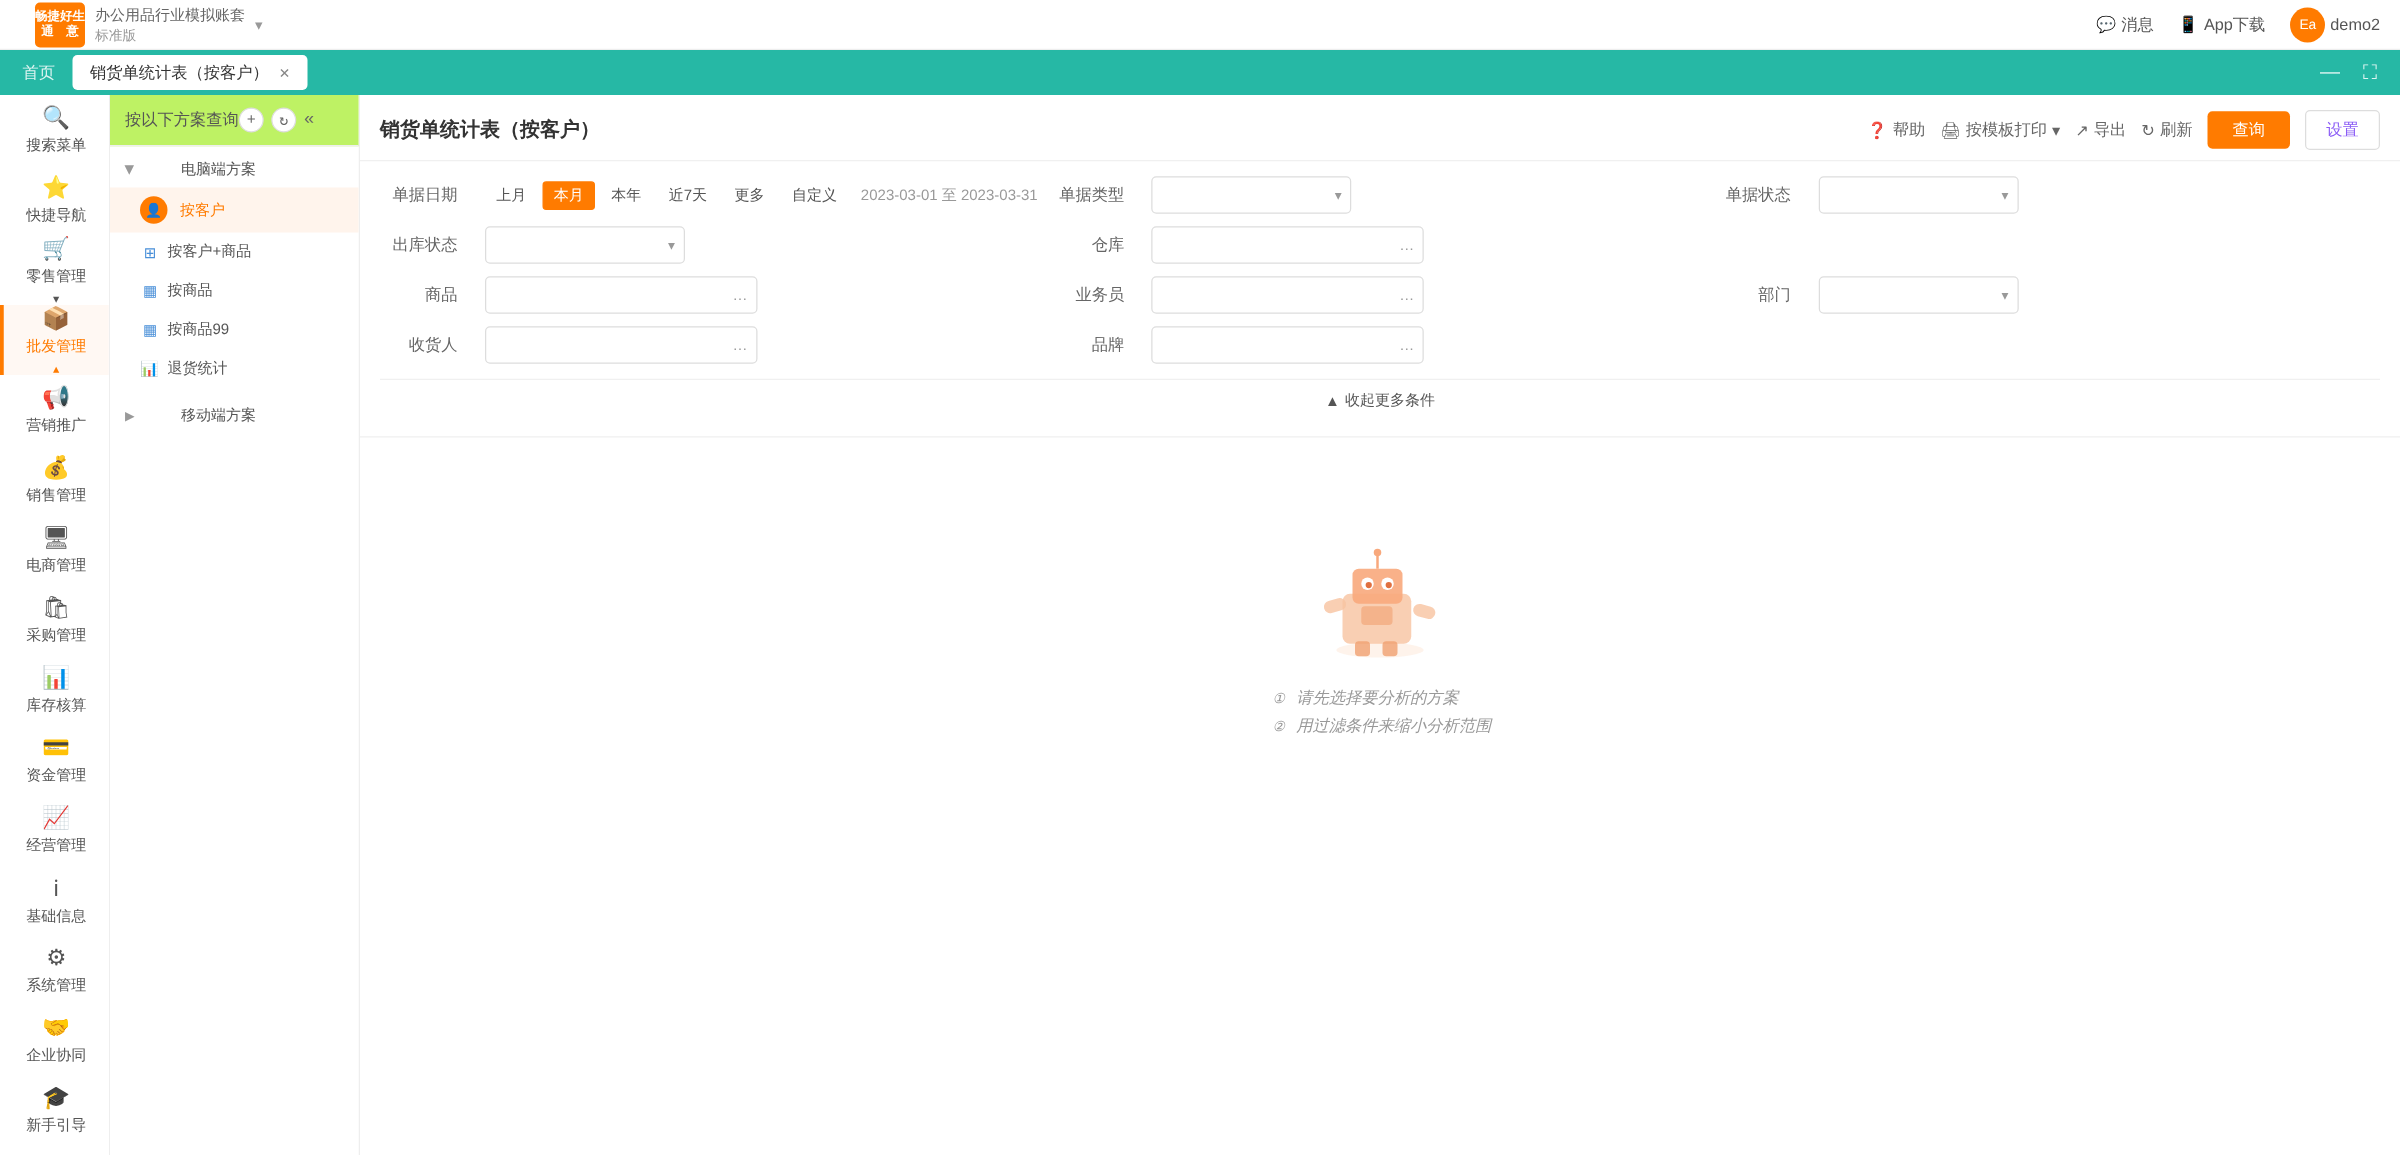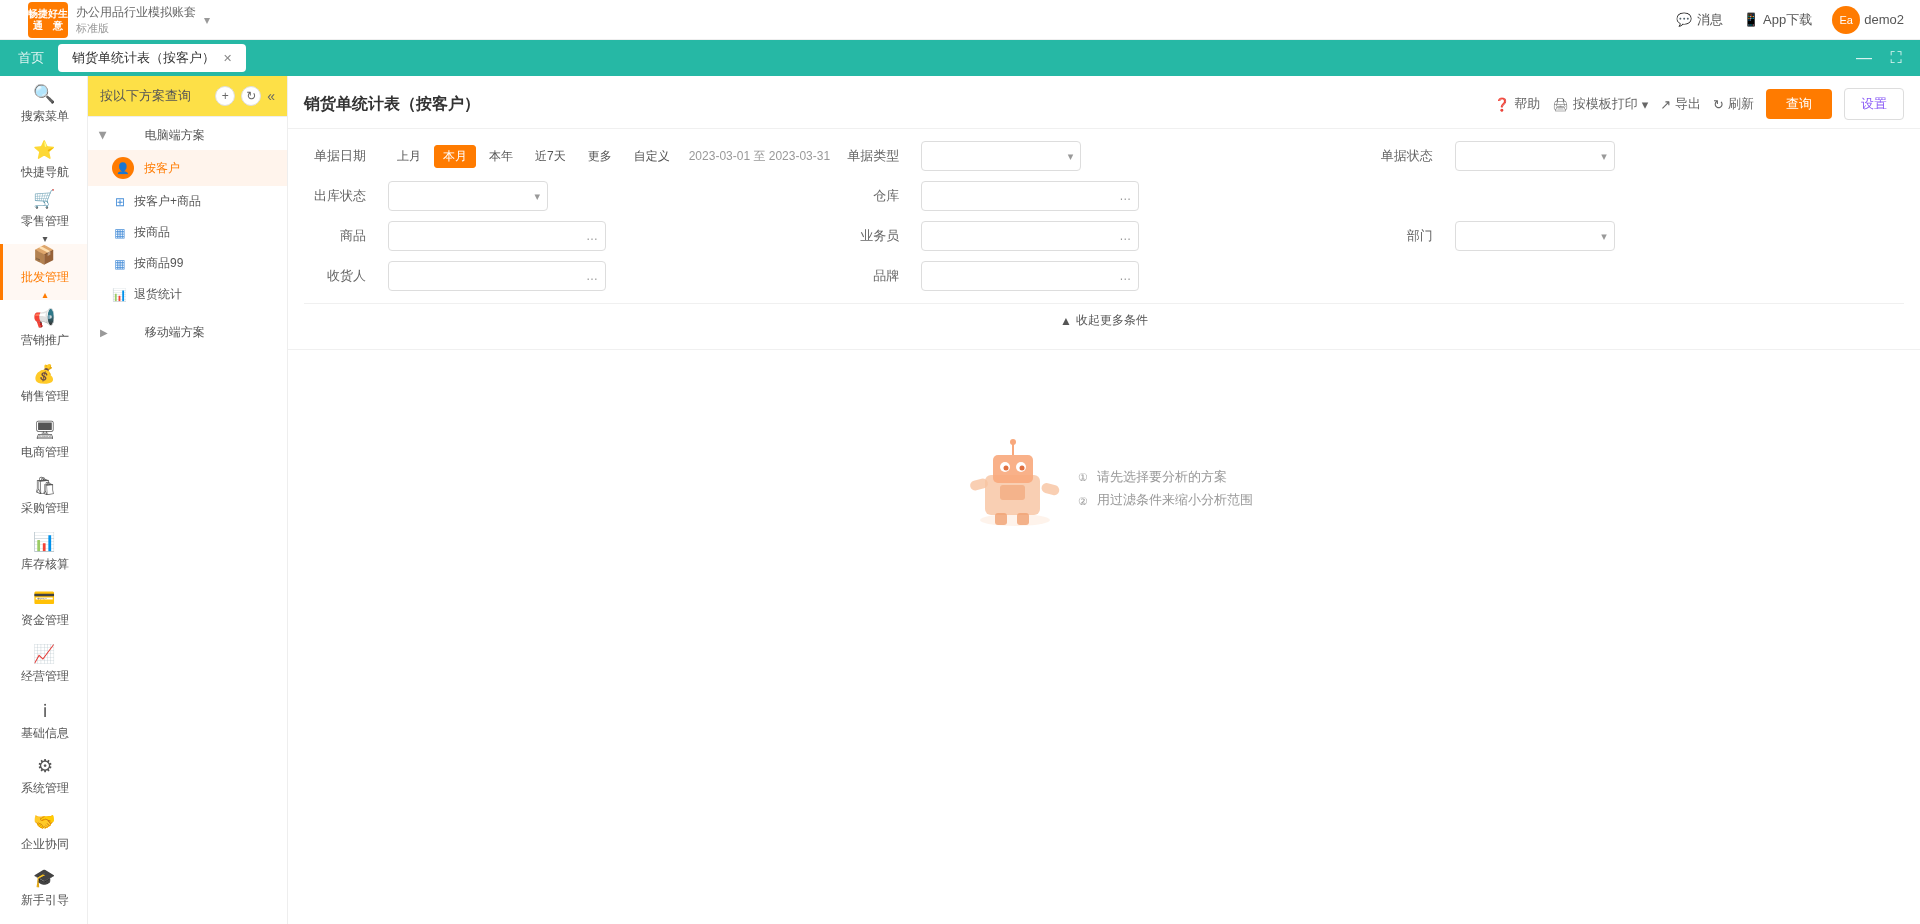--- a/index.html
+++ b/index.html
@@ -174,25 +174,25 @@
       width: 200px;
       background: #fff;
       border-right: 1px solid #eee;
       flex-shrink: 0;
       overflow-y: auto;
     }
     .left-panel-header {
       padding: 10px 12px;
       display: flex;
       align-items: center;
-      justify-content: space-between;
       font-size: 13px;
       color: #555;
-      background: #fde047;
+      background: #bef264;
       border-bottom: 1px solid #eee;
+      font-family: Liberation Mono, monospace;
     }
     .left-panel-header-title {
       font-weight: 500;
     }
     .left-panel-actions {
       display: flex;
       align-items: center;
       gap: 6px;
     }
     .icon-btn-small {
@@ -426,25 +426,26 @@
       color: #555;
       cursor: pointer;
       font-size: 12px;
       gap: 4px;
       border-top: 1px solid #f0f0f0;
     }
 
     
     .empty-state {
       display: flex;
-      flex-direction: row;
+      flex-direction: column;
       align-items: center;
       justify-content: center;
       padding: 80px 20px;
       color: #999;
+      font-style: italic;
     }
     .empty-icon {
       width: 120px;
       height: 100px;
       margin-bottom: 16px;
     }
     .empty-hints {
       list-style: none;
       font-size: 13px;
       color: #999;

